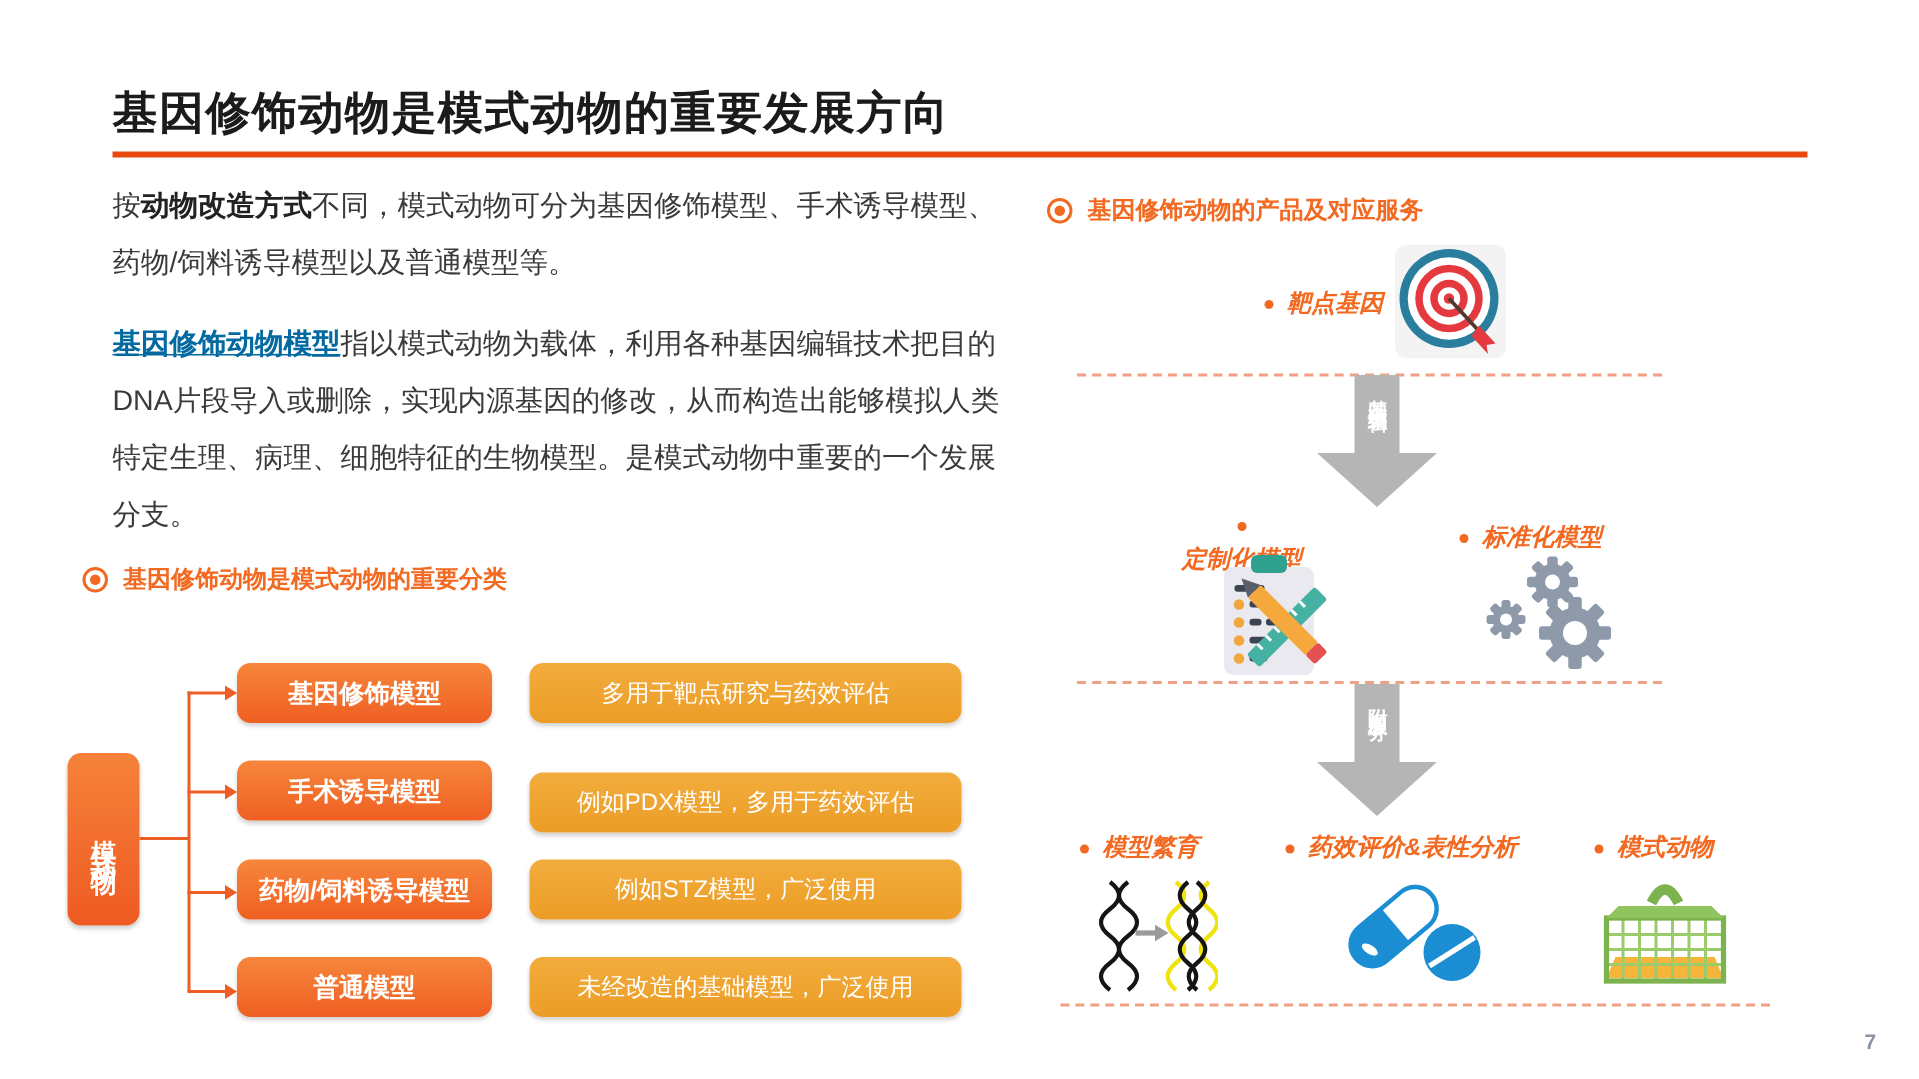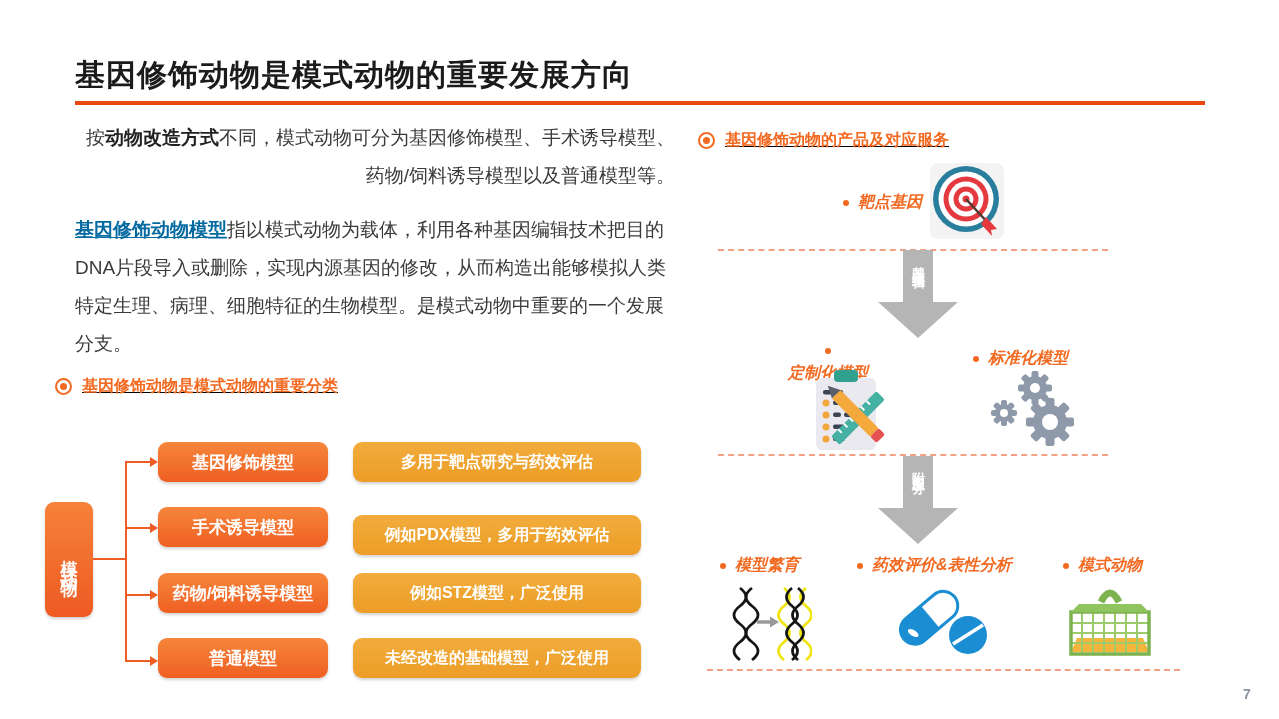--- a/index.html
+++ b/index.html
@@ -6,47 +6,47 @@
   .slide{
     position:relative;width:1279px;height:719px;background:#ffffff;overflow:hidden;
     font-family:"Liberation Sans","DejaVu Sans",sans-serif;
   }
   .abs{position:absolute;}
   
   .title{left:75px;top:55px;font-size:30px;font-weight:bold;color:#1b1b1b;letter-spacing:1px;}
   .title-rule{left:75px;top:101px;width:1130px;height:4px;background:#e8490f;}
   
   .para{left:75px;width:600px;font-size:19px;line-height:38px;color:#3a3a3a;}
-  .p1{top:119px;text-align:right;}
+  .p1{top:119px;}
   .p2{top:211px;}
   .b-dark{font-weight:bold;color:#222222;}
   .hl-orange{font-weight:bold;color:#0369a1;text-decoration:underline;}
   
-  .sec-head{display:flex;align-items:center;gap:10px;text-decoration:underline;}
+  .sec-head{display:flex;align-items:center;gap:10px;}
   .sec-head .txt{font-size:16px;font-weight:bold;color:#f26a21;}
   .dotring{width:13px;height:13px;border:2px solid #f26a21;border-radius:50%;position:relative;flex:0 0 auto;}
   .dotring::after{content:'';position:absolute;inset:3px;background:#f26a21;border-radius:50%;}
   .sec-left{left:55px;top:376px;}
   .sec-right{left:698px;top:130px;}
   
   .root-box{left:45px;top:502px;width:48px;height:115px;border-radius:9px;
     background:linear-gradient(180deg,#f6823a,#ee5a22);box-shadow:0 2px 3px rgba(0,0,0,.18);
     display:flex;align-items:center;justify-content:center;}
   .root-box span{writing-mode:vertical-rl;text-orientation:upright;color:#fff;font-weight:bold;font-size:17px;letter-spacing:7px;}
   .trunk{left:125px;top:461px;width:2px;height:200px;background:#ee5d24;}
   .stub{left:93px;top:558px;width:33px;height:2px;background:#ee5d24;}
   .harrow{height:2px;background:#ee5d24;left:125px;width:26px;}
   .harrow::after{content:'';position:absolute;right:-7px;top:-4px;
     border-left:8px solid #ee5d24;border-top:5px solid transparent;border-bottom:5px solid transparent;}
   .model-box{left:158px;width:170px;height:40px;border-radius:9px;
     background:linear-gradient(180deg,#f6863b,#ef5f22);box-shadow:0 2px 3px rgba(0,0,0,.18);
     display:flex;align-items:center;justify-content:center;color:#fff;font-weight:bold;font-size:17px;}
   .desc-box{left:353px;width:288px;height:40px;border-radius:9px;
     background:linear-gradient(180deg,#f2ac3c,#ec9d27);box-shadow:0 2px 3px rgba(0,0,0,.18);
-    display:flex;align-items:center;justify-content:center;color:#fff;font-weight:bold;font-size:16px;}
+    display:flex;align-items:center;justify-content:center;color:#fff;font-weight:normal;font-size:16px;}
   
   .svc-label{display:flex;align-items:center;gap:9px;}
   .svc-label .bullet{width:6px;height:6px;border-radius:50%;background:#f26a21;flex:0 0 auto;}
   .svc-label .txt{font-size:16px;font-weight:bold;color:#f26a21;font-style:italic;}
   .dash{border-top:2px dashed #f2a083;height:0;}
   .dash1{left:718px;top:249px;width:390px;}
   .dash2{left:718px;top:454px;width:390px;}
   .dash3{left:707px;top:669px;width:473px;}
   .garrow{width:80px;height:88px;}
   .garrow svg{display:block;}

